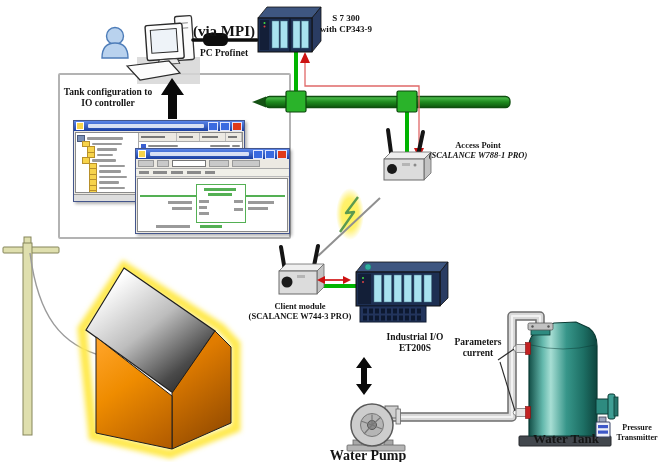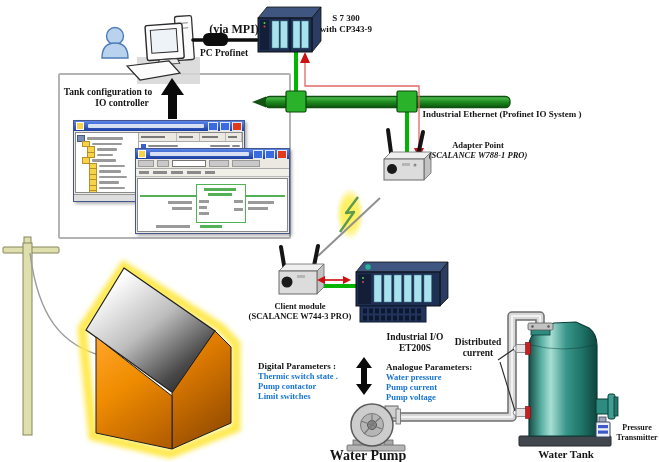--- a/index.html
+++ b/index.html
@@ -401,56 +401,43 @@
       </div>
       <div class="gbar" style="left:30px;top:22px;width:24px"></div>
       <div class="gbar" style="left:34px;top:28px;width:20px"></div>
       <div class="gbar" style="left:110px;top:22px;width:26px"></div>
       <div class="gbar" style="left:110px;top:28px;width:20px"></div>
       <div class="gbar" style="left:18px;top:46px;width:34px"></div>
       <div class="gnb" style="left:62px;top:46px;width:22px"></div>
     </div>
   </div>
 
-  <div class="label" style="left:192px;top:23px;width:64px;font-size:12px;padding-left:10px;">(via MPI)</div>
+  <div class="label" style="left:192px;top:23px;width:64px;font-size:15px;">(via MPI)</div>
   <div class="label" style="left:192px;top:48px;width:64px;font-size:9.5px;">PC Profinet</div>
 
   <div class="label" style="left:314px;top:13px;width:64px;font-size:9px;">S 7 300</div>
   <div class="label" style="left:314px;top:23.5px;width:64px;font-size:9px;">with CP343-9</div>
 
   <div class="label" style="left:58px;top:87px;width:100px;font-size:9.5px;">Tank configuration to</div>
-  <div class="label" style="left:58px;top:98px;width:100px;font-size:9.5px;padding-left:14px;">IO controller</div>
-
-  <div class="label" style="left:412px;top:109px;width:180px;font-size:9px;">Industrial Ethernet (Profinet IO System )</div>
-
-  <div class="label" style="left:430px;top:141px;width:96px;font-size:8.5px;">Adapter Point</div>
+  <div class="label" style="left:58px;top:98px;width:100px;font-size:9.5px;">IO controller</div>
+
+
+  <div class="label" style="left:430px;top:141px;width:96px;font-size:8.5px;">Access Point</div>
   <div class="label" style="left:428px;top:151px;width:100px;font-size:8.5px;font-style:italic;">(SCALANCE W788-1 PRO)</div>
 
   <div class="label" style="left:252px;top:302px;width:96px;font-size:8.5px;">Client module</div>
   <div class="label" style="left:248px;top:312px;width:104px;font-size:8.5px;">(SCALANCE W744-3 PRO)</div>
 
   <div class="label" style="left:368px;top:332px;width:94px;font-size:9.5px;">Industrial I/O</div>
   <div class="label" style="left:368px;top:343px;width:94px;font-size:9.5px;">ET200S</div>
 
-  <div class="label" style="left:436px;top:337px;width:84px;font-size:9.5px;">Distributed</div>
+  <div class="label" style="left:436px;top:337px;width:84px;font-size:9.5px;">Parameters</div>
   <div class="label" style="left:436px;top:348px;width:84px;font-size:9.5px;">current</div>
 
-  <div class="label left" style="left:258px;top:361px;width:110px;font-size:9px;">
-    <div>Digital Parameters :</div>
-    <div class="blue" style="font-size:8.5px;margin-top:1px;">Thermic switch state .</div>
-    <div class="blue" style="font-size:8.5px;">Pump contactor</div>
-    <div class="blue" style="font-size:8.5px;">Limit switches</div>
-  </div>
-
-  <div class="label left" style="left:386px;top:362px;width:110px;font-size:9px;">
-    <div>Analogue Parameters:</div>
-    <div class="blue" style="font-size:8.5px;margin-top:1px;">Water pressure</div>
-    <div class="blue" style="font-size:8.5px;">Pump current</div>
-    <div class="blue" style="font-size:8.5px;">Pump voltage</div>
-  </div>
+
 
   <div class="label" style="left:326px;top:448px;width:84px;font-size:14px;">Water Pump</div>
-  <div class="label" style="left:524px;top:448px;width:84px;font-size:11px;">Water Tank</div>
+  <div class="label" style="left:524px;top:432px;width:84px;font-size:13px;">Water Tank</div>
 
   <div class="label" style="left:609px;top:423px;width:56px;font-size:8px;">Pressure</div>
   <div class="label" style="left:609px;top:433px;width:56px;font-size:8px;">Transmitter</div>
 
 </div>
 
 </body></html>

